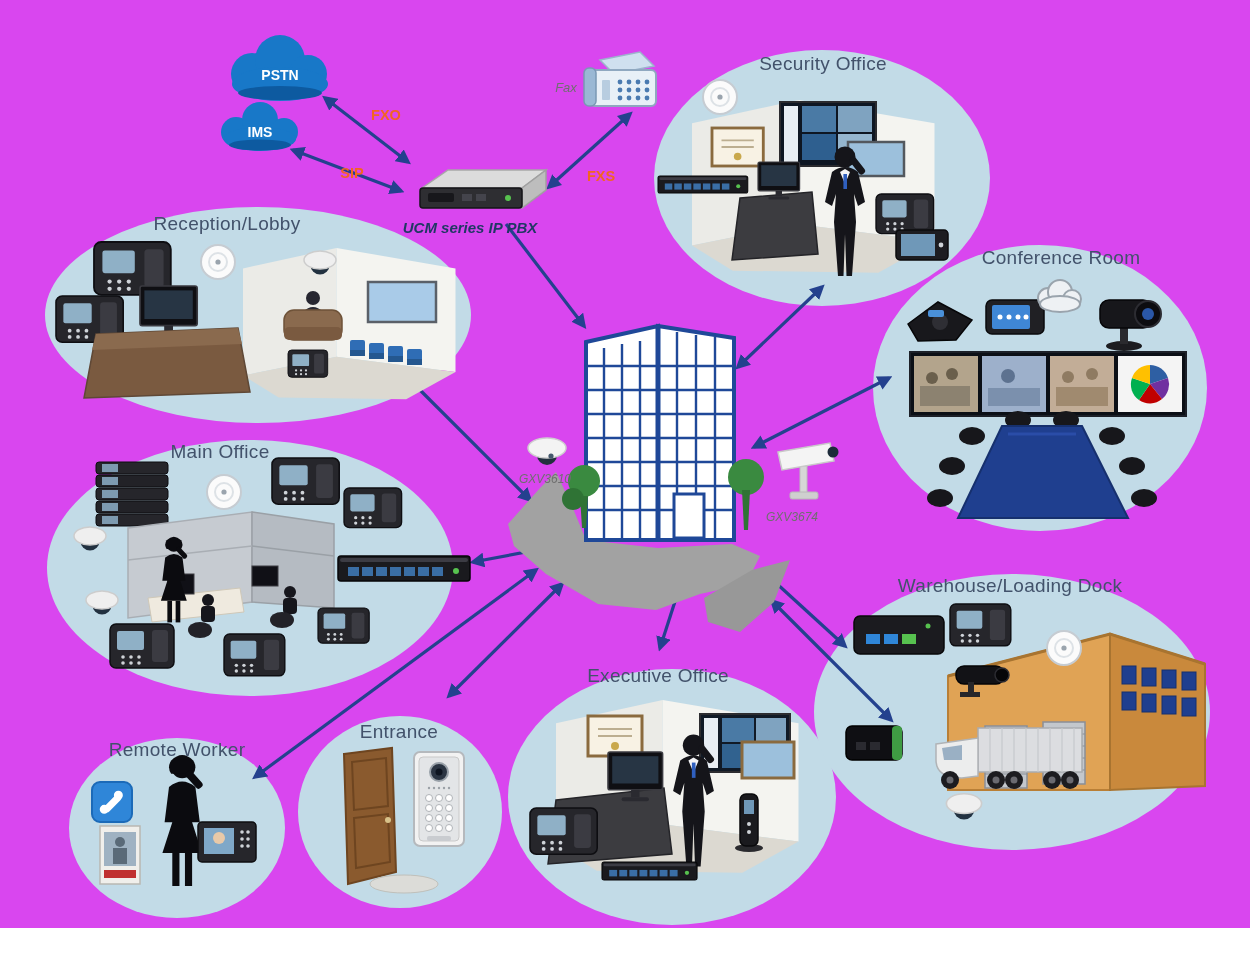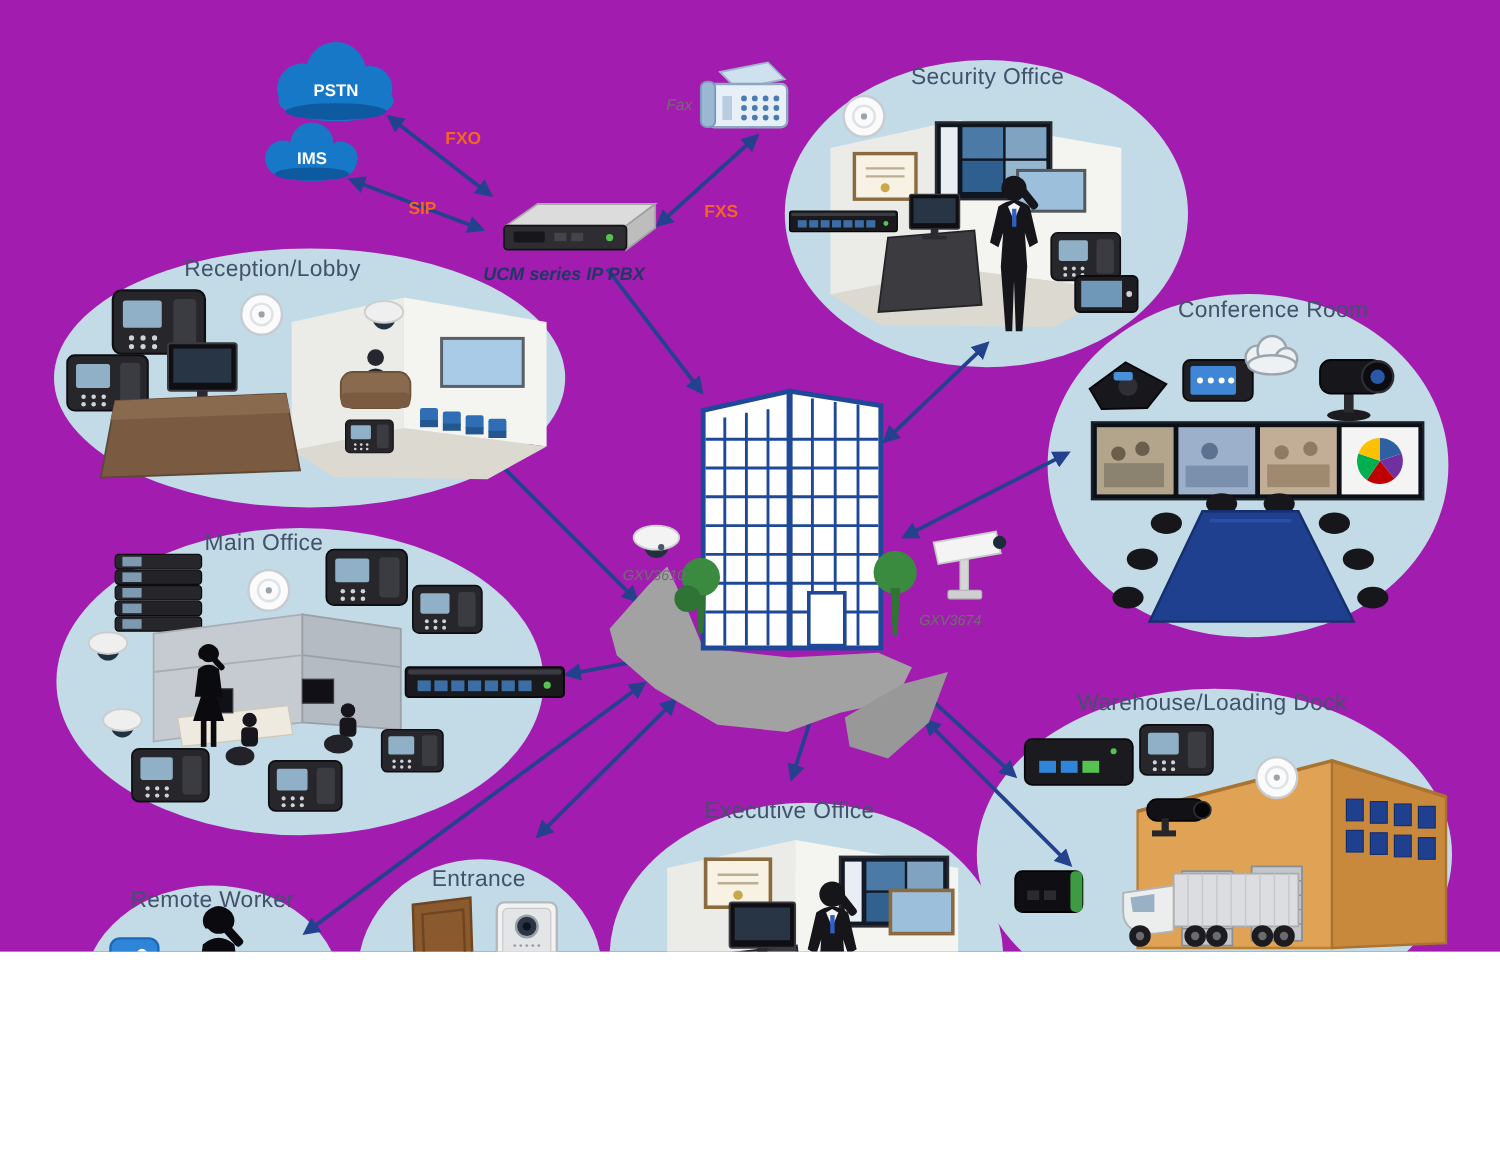--- a/index.html
+++ b/index.html
@@ -1,17 +1,17 @@
 <!DOCTYPE html>
 <html><head>
 <meta charset="utf-8">
 <style>
   * { margin:0; padding:0; box-sizing:border-box; }
   html,body { width:1250px; height:965px; background:#ffffff; }
-  .canvas { position:relative; width:1250px; height:793px; background:#a21caf;
+  .canvas { position:relative; width:1250px; height:928px; background:#d946ef;
             font-family:"Liberation Sans","DejaVu Sans",sans-serif; overflow:hidden; }
   .canvas > svg { position:absolute; left:0; top:0; }
   svg text { font-family:"Liberation Sans","DejaVu Sans",sans-serif; }
   .loc-label   { font-size:19px; fill:#42526b; text-anchor:middle; letter-spacing:.3px; }
   .trunk-label { font-size:14.5px; font-weight:bold; fill:#f26522; text-anchor:middle; }
   .cloud-label { font-size:14px; font-weight:bold; fill:#ffffff; text-anchor:middle; }
   .model-label { font-size:12px; font-style:italic; fill:#6f6f6f; text-anchor:middle; }
   .pbx-label   { font-size:15px; font-weight:bold; font-style:italic; fill:#203864; text-anchor:middle; }
   .fax-label   { font-size:13px; font-style:italic; fill:#6f6f6f; text-anchor:middle; }
   .arrow { stroke:#24418e; stroke-width:3.2; fill:none; }

